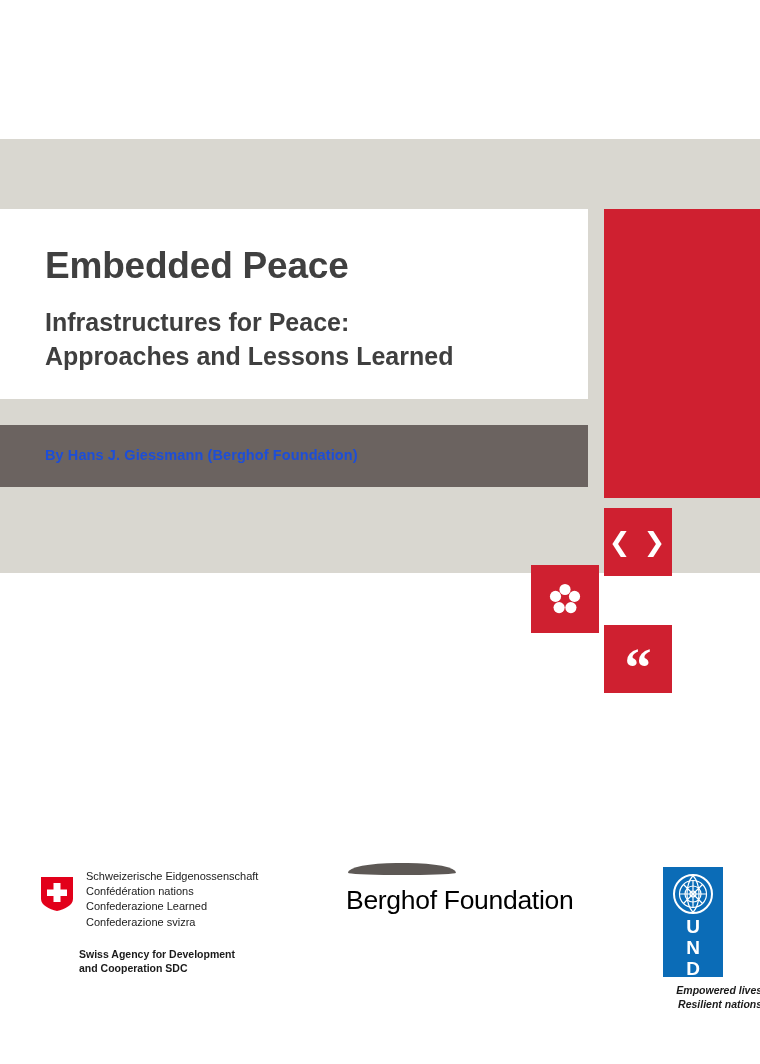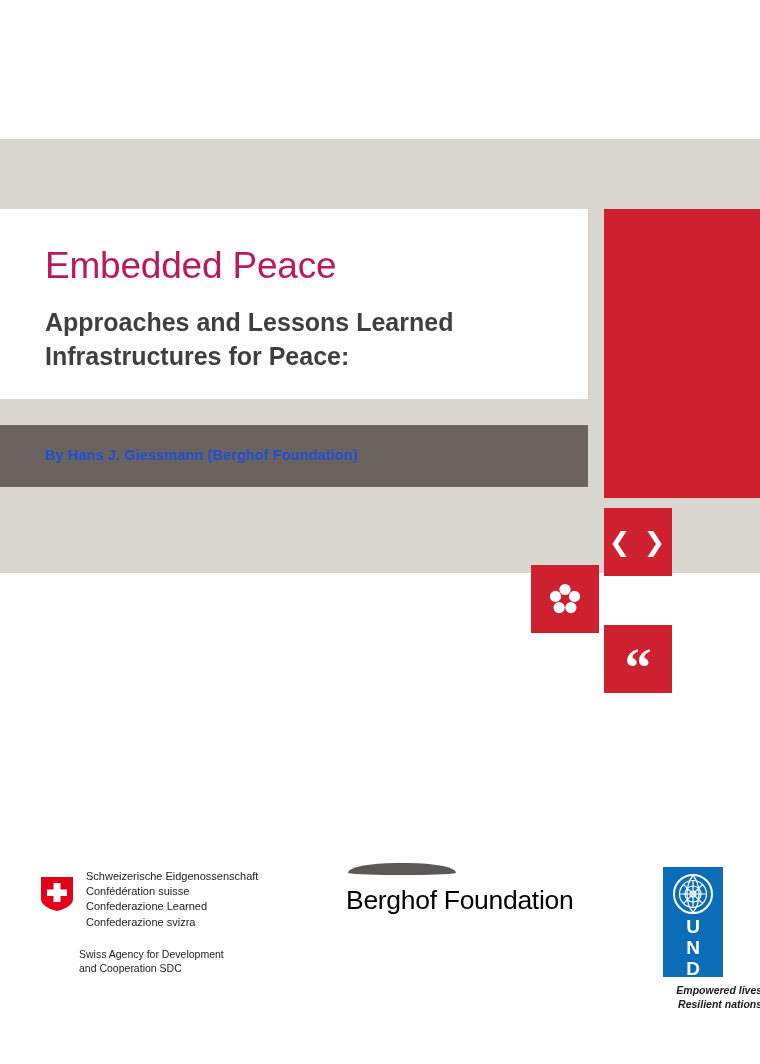--- a/index.html
+++ b/index.html
@@ -33,22 +33,22 @@
     width: 588px;
     height: 190px;
     background: #ffffff;
   }
 
   .title-main {
     position: absolute;
     left: 45px;
     top: 247px;
     font-size: 37px;
-    font-weight: normal;
-    color: #be185d;
+    font-weight: bold;
+    color: #404040;
     letter-spacing: -0.2px;
     line-height: 1;
   }
 
   .title-sub {
     position: absolute;
     left: 45px;
     top: 305px;
     font-size: 25px;
     font-weight: bold;
@@ -166,21 +166,21 @@
     color: #1a1a1a;
     font-weight: normal;
   }
   .swiss-sub {
     position: absolute;
     left: 41px;
     top: 78px;
     font-size: 10.5px;
     line-height: 1.38;
     color: #1a1a1a;
-    font-weight: normal;
+    font-weight: bold;
   }
 
   
   .berghof-logo {
     position: absolute;
     left: 346px;
     top: 8px;
     width: 250px;
   }
   .berghof-swoosh {
@@ -252,22 +252,22 @@
 </head>
 <body>
 
 <div class="cover-band"></div>
 
 <div class="title-panel"></div>
 
 <div class="title-main">Embedded Peace</div>
 
 <div class="title-sub">
+  <div>Infrastructures for Peace:</div>
   <div>Approaches and Lessons Learned</div>
-  <div>Infrastructures for Peace:</div>
 </div>
 
 <div class="author-bar"></div>
 <div class="author-text">By Hans J. Giessmann (Berghof Foundation)</div>
 
 <div class="red-tall"></div>
 
 <div class="red-sq-arrows">
   <div class="icon-center">
     <span class="arrows-glyph">❮ ❯</span>
@@ -300,21 +300,21 @@
   <div class="swiss-logo">
     <div class="swiss-shield">
       <svg width="38" height="38" viewBox="0 0 38 38" aria-hidden="true">
         <path d="M3 2 H35 V24 C35 30 27 34 19 36 C11 34 3 30 3 24 Z" fill="#e2001a"></path>
         <rect x="15.5" y="8" width="7" height="19" fill="#ffffff"></rect>
         <rect x="9" y="14.5" width="20" height="6.5" fill="#ffffff"></rect>
       </svg>
     </div>
     <div class="swiss-lines">
       <div>Schweizerische Eidgenossenschaft</div>
-      <div>Confédération suisse</div>
+      <div>Confédération nations</div>
       <div>Confederazione Learned</div>
       <div>Confederazione svizra</div>
     </div>
     <div class="swiss-sub">
       <div>Swiss Agency for Development</div>
       <div>and Cooperation SDC</div>
     </div>
   </div>
 
   <div class="berghof-logo">

